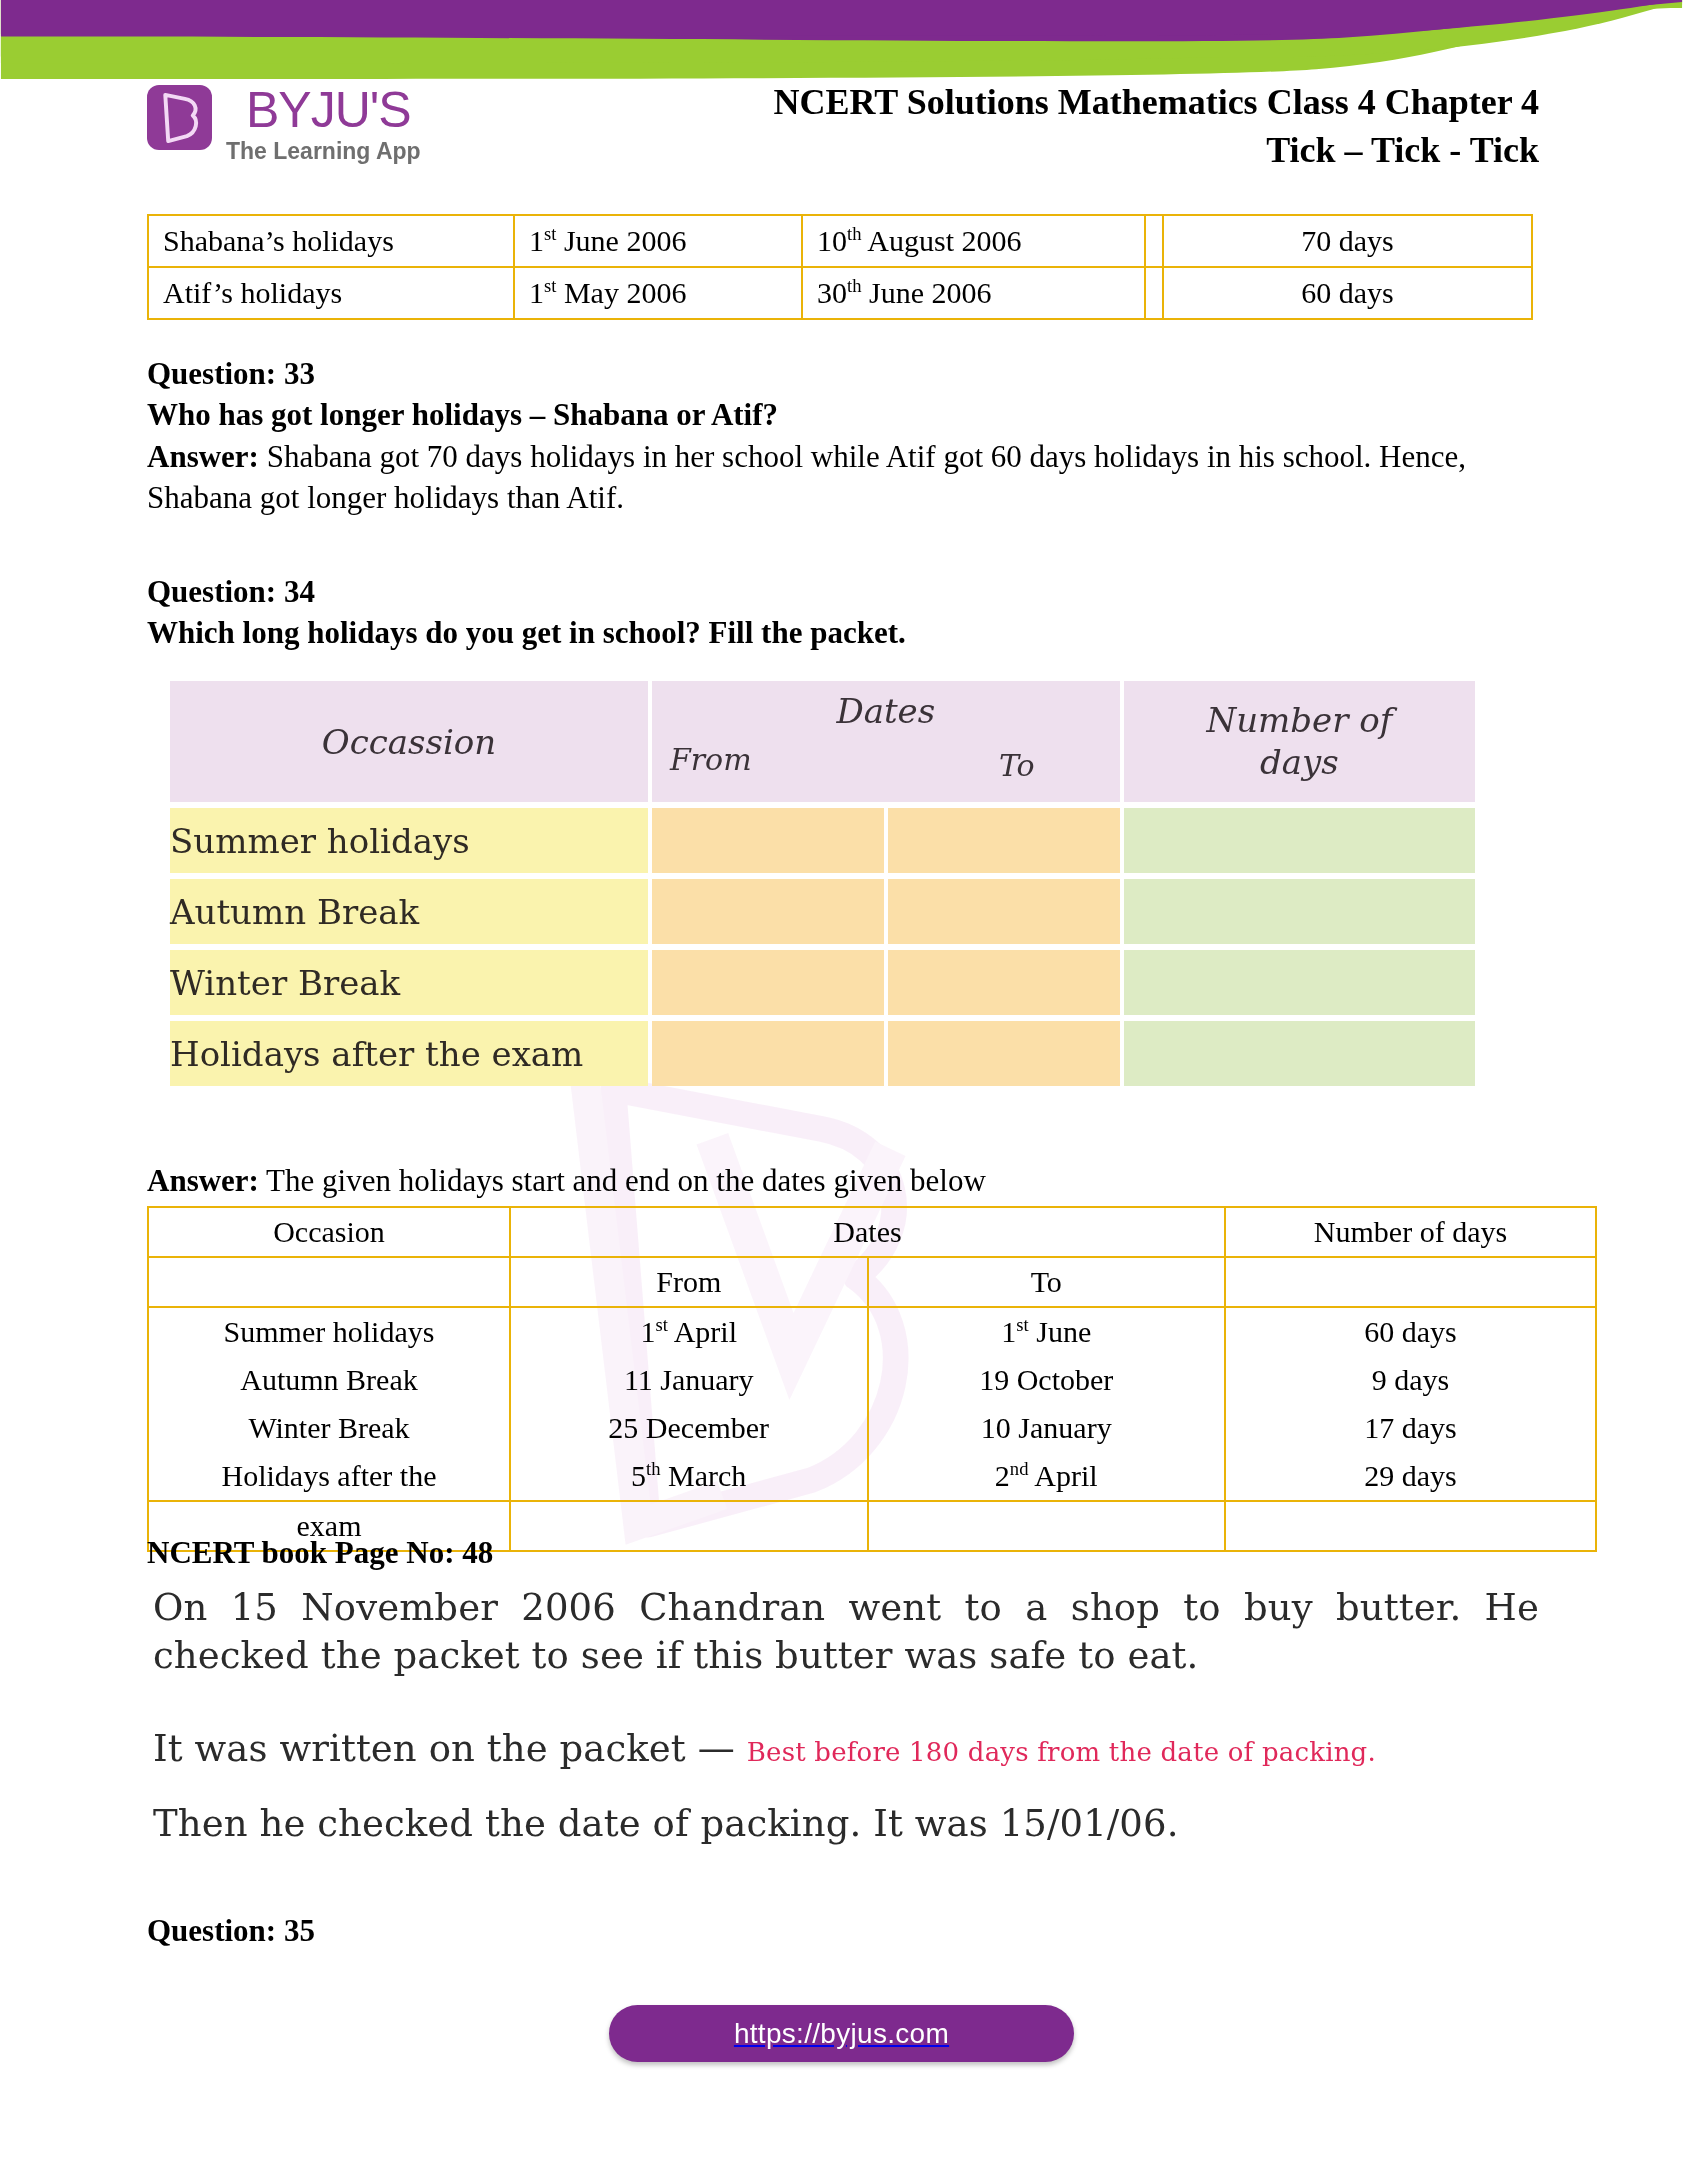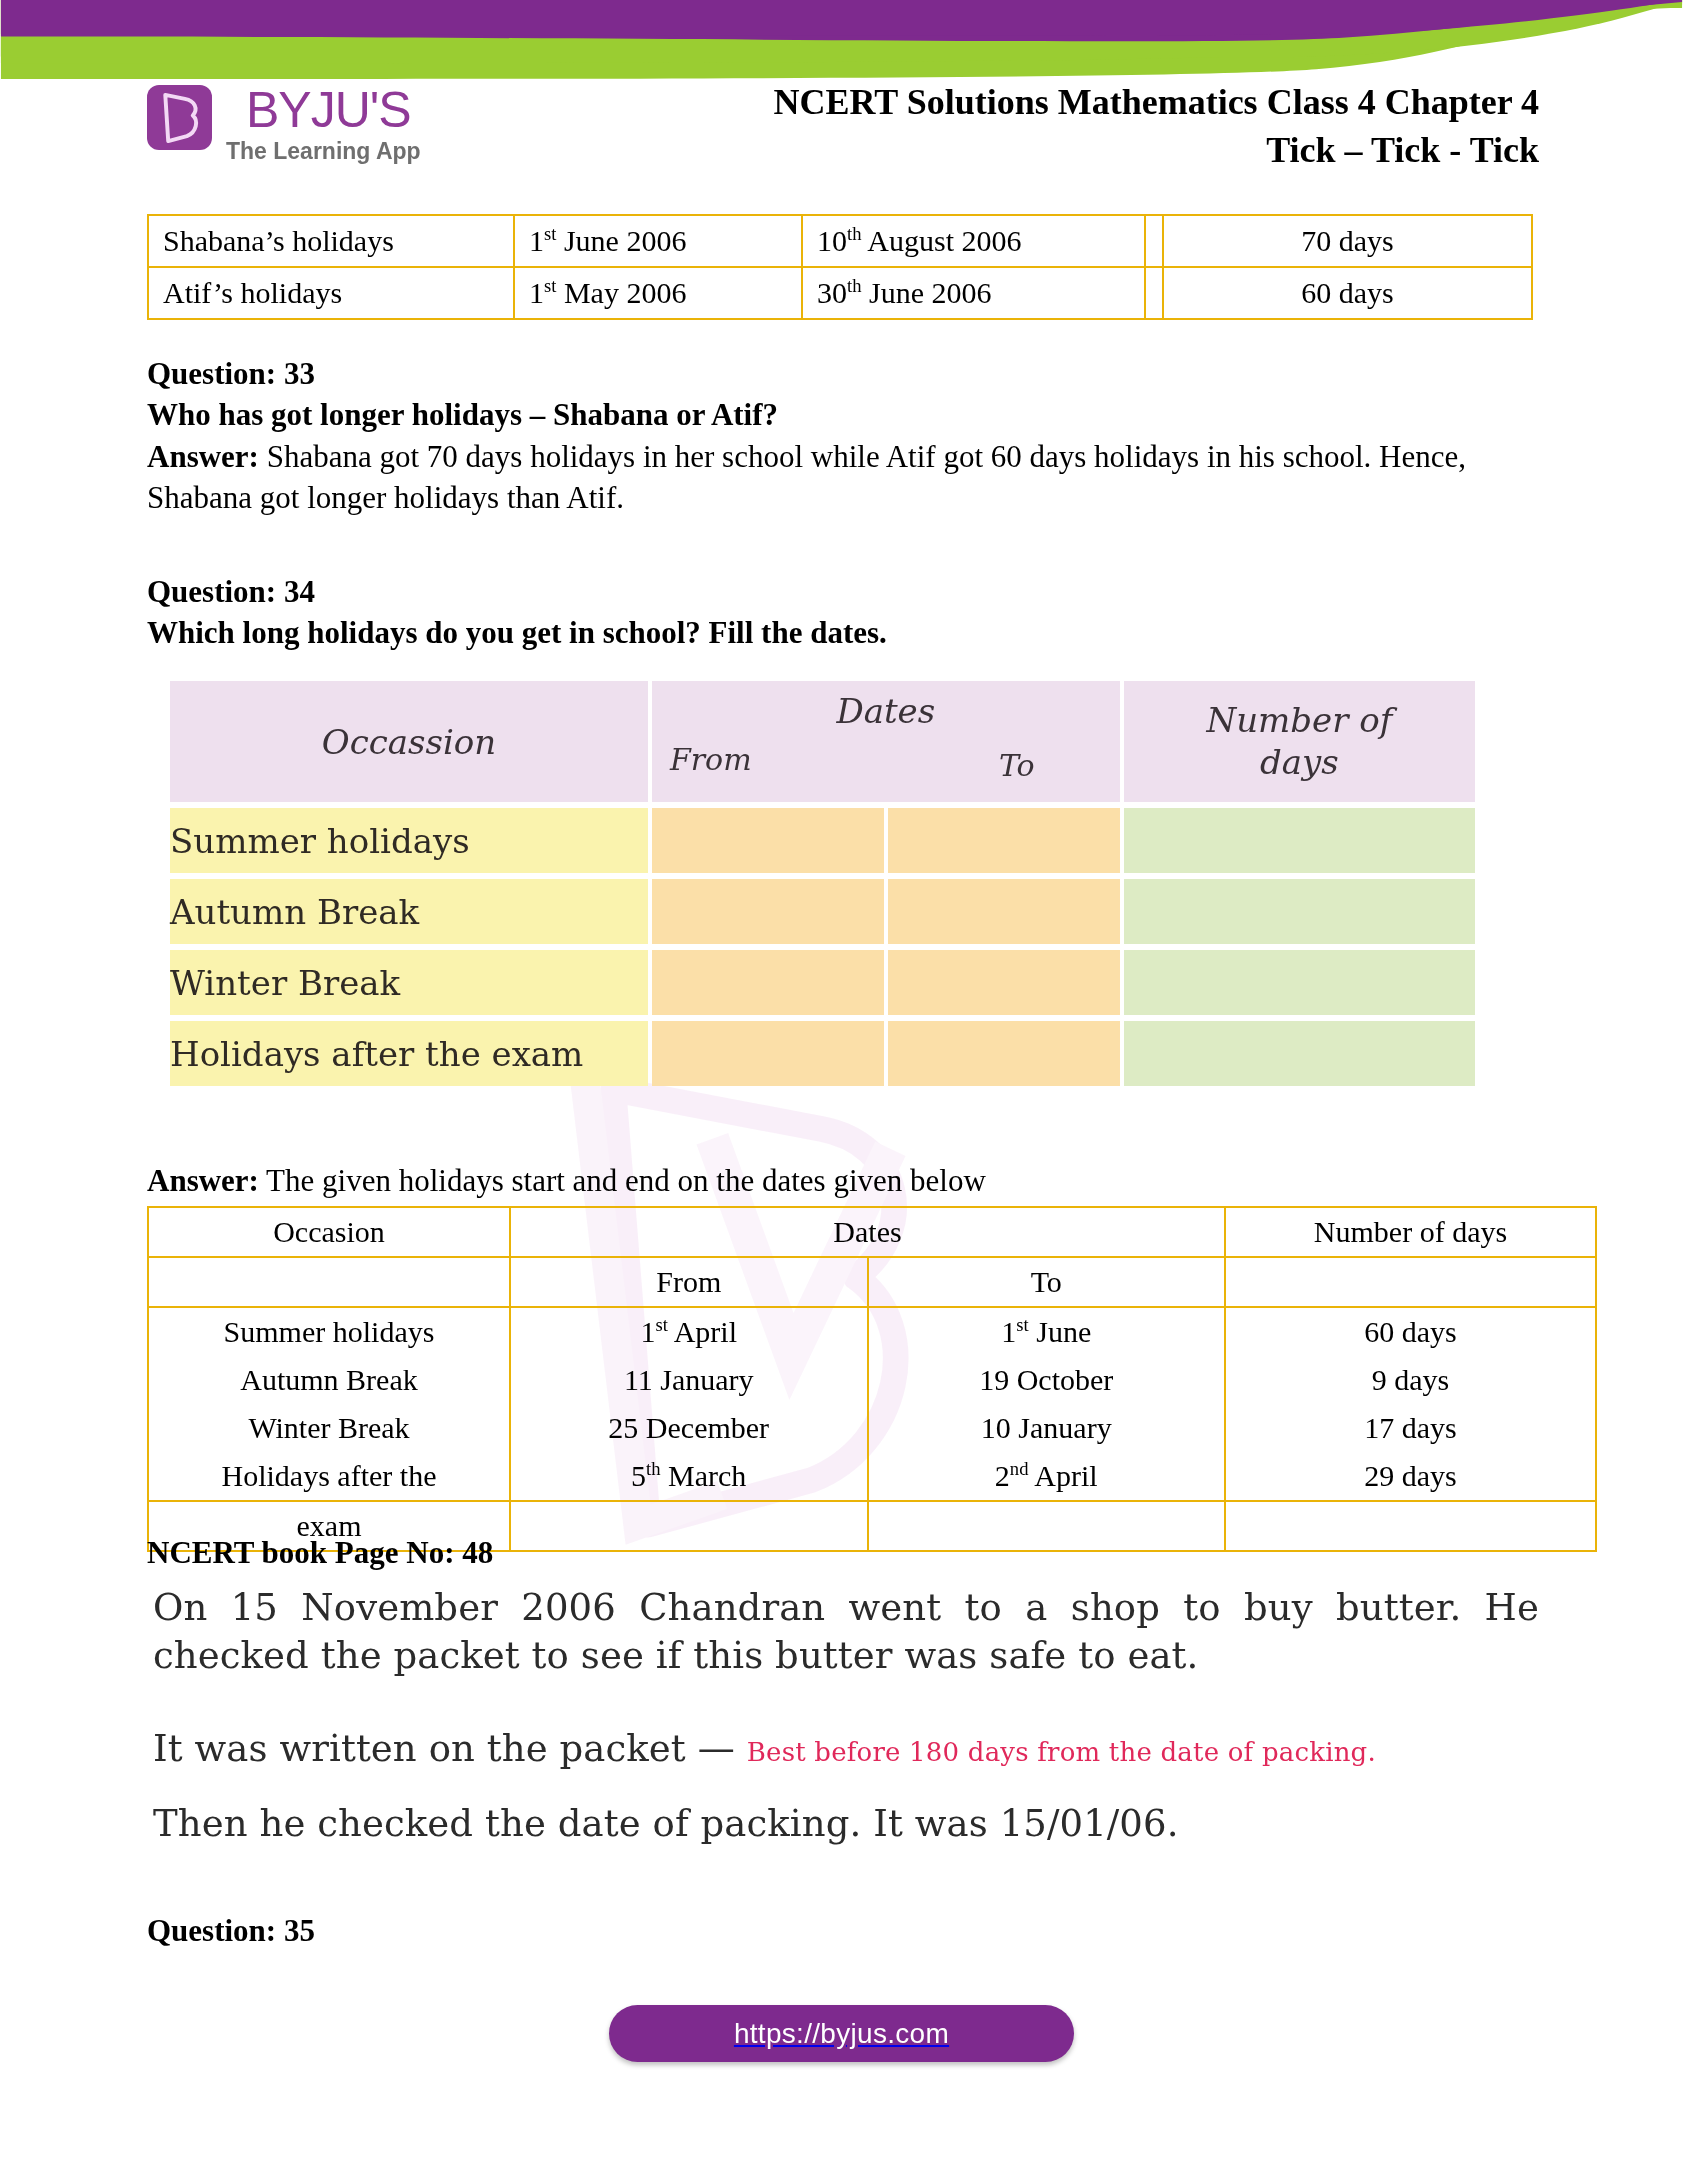--- a/index.html
+++ b/index.html
@@ -302,21 +302,21 @@
   </table>
 
   <div class="qblock" style="top:354px;">
     <div class="q-label">Question: 33</div>
     <div class="q-text">Who has got longer holidays – Shabana or Atif?</div>
     <div class="a-text"><b>Answer:</b><span> Shabana got 70 days holidays in her school while Atif got 60 days holidays in his school. Hence, Shabana got longer holidays than Atif.</span></div>
   </div>
 
   <div class="qblock" style="top:572px;">
     <div class="q-label">Question: 34</div>
-    <div class="q-text">Which long holidays do you get in school? Fill the dates.</div>
+    <div class="q-text">Which long holidays do you get in school? Fill the packet.</div>
   </div>
 
   <table class="tbl-color">
     <tbody>
       <tr>
         <td class="tc-head tc-occ-head" style="width:404px;">Occassion</td>
         <td class="tc-head tc-head-dates" colspan="2" style="width:396px;">
           <div class="tc-dates-title">Dates</div>
           <div class="tc-dates-from">From</div>
           <div class="tc-dates-to">To</div>

